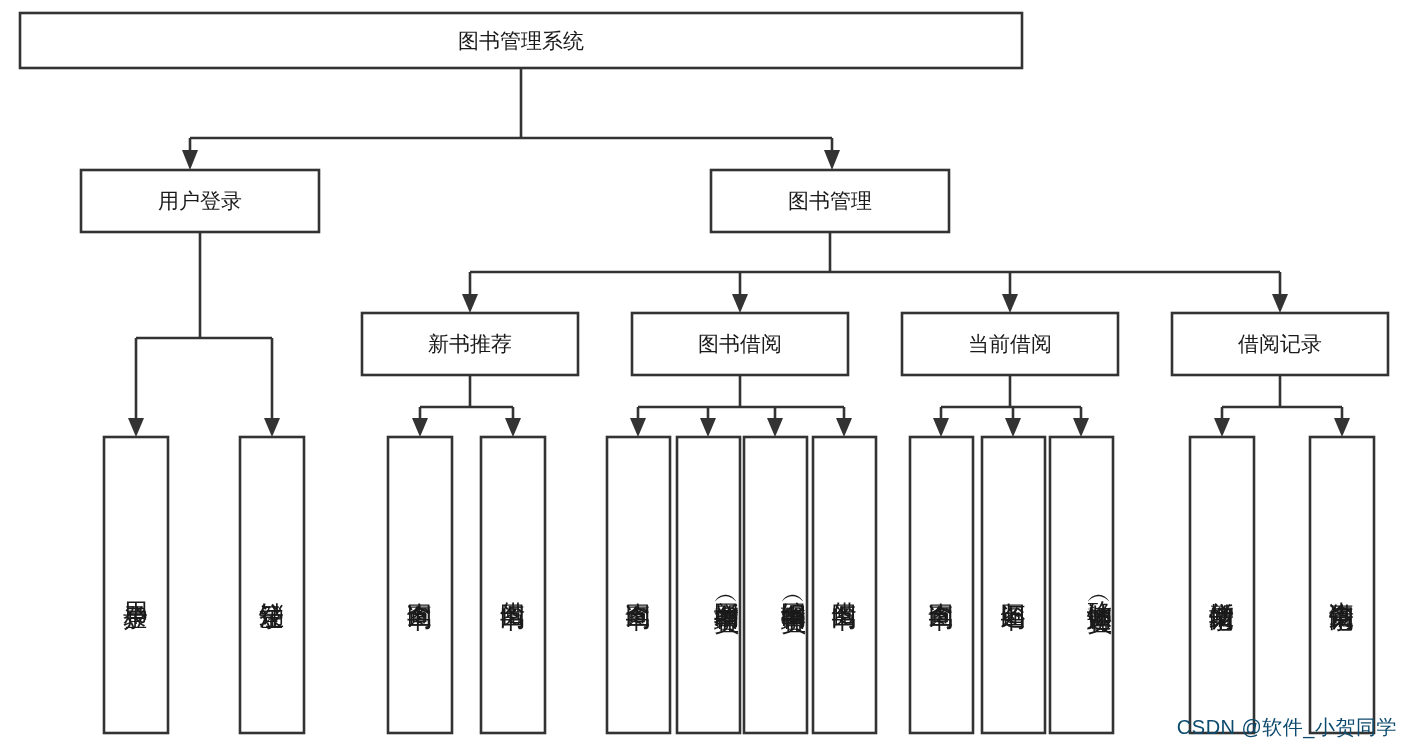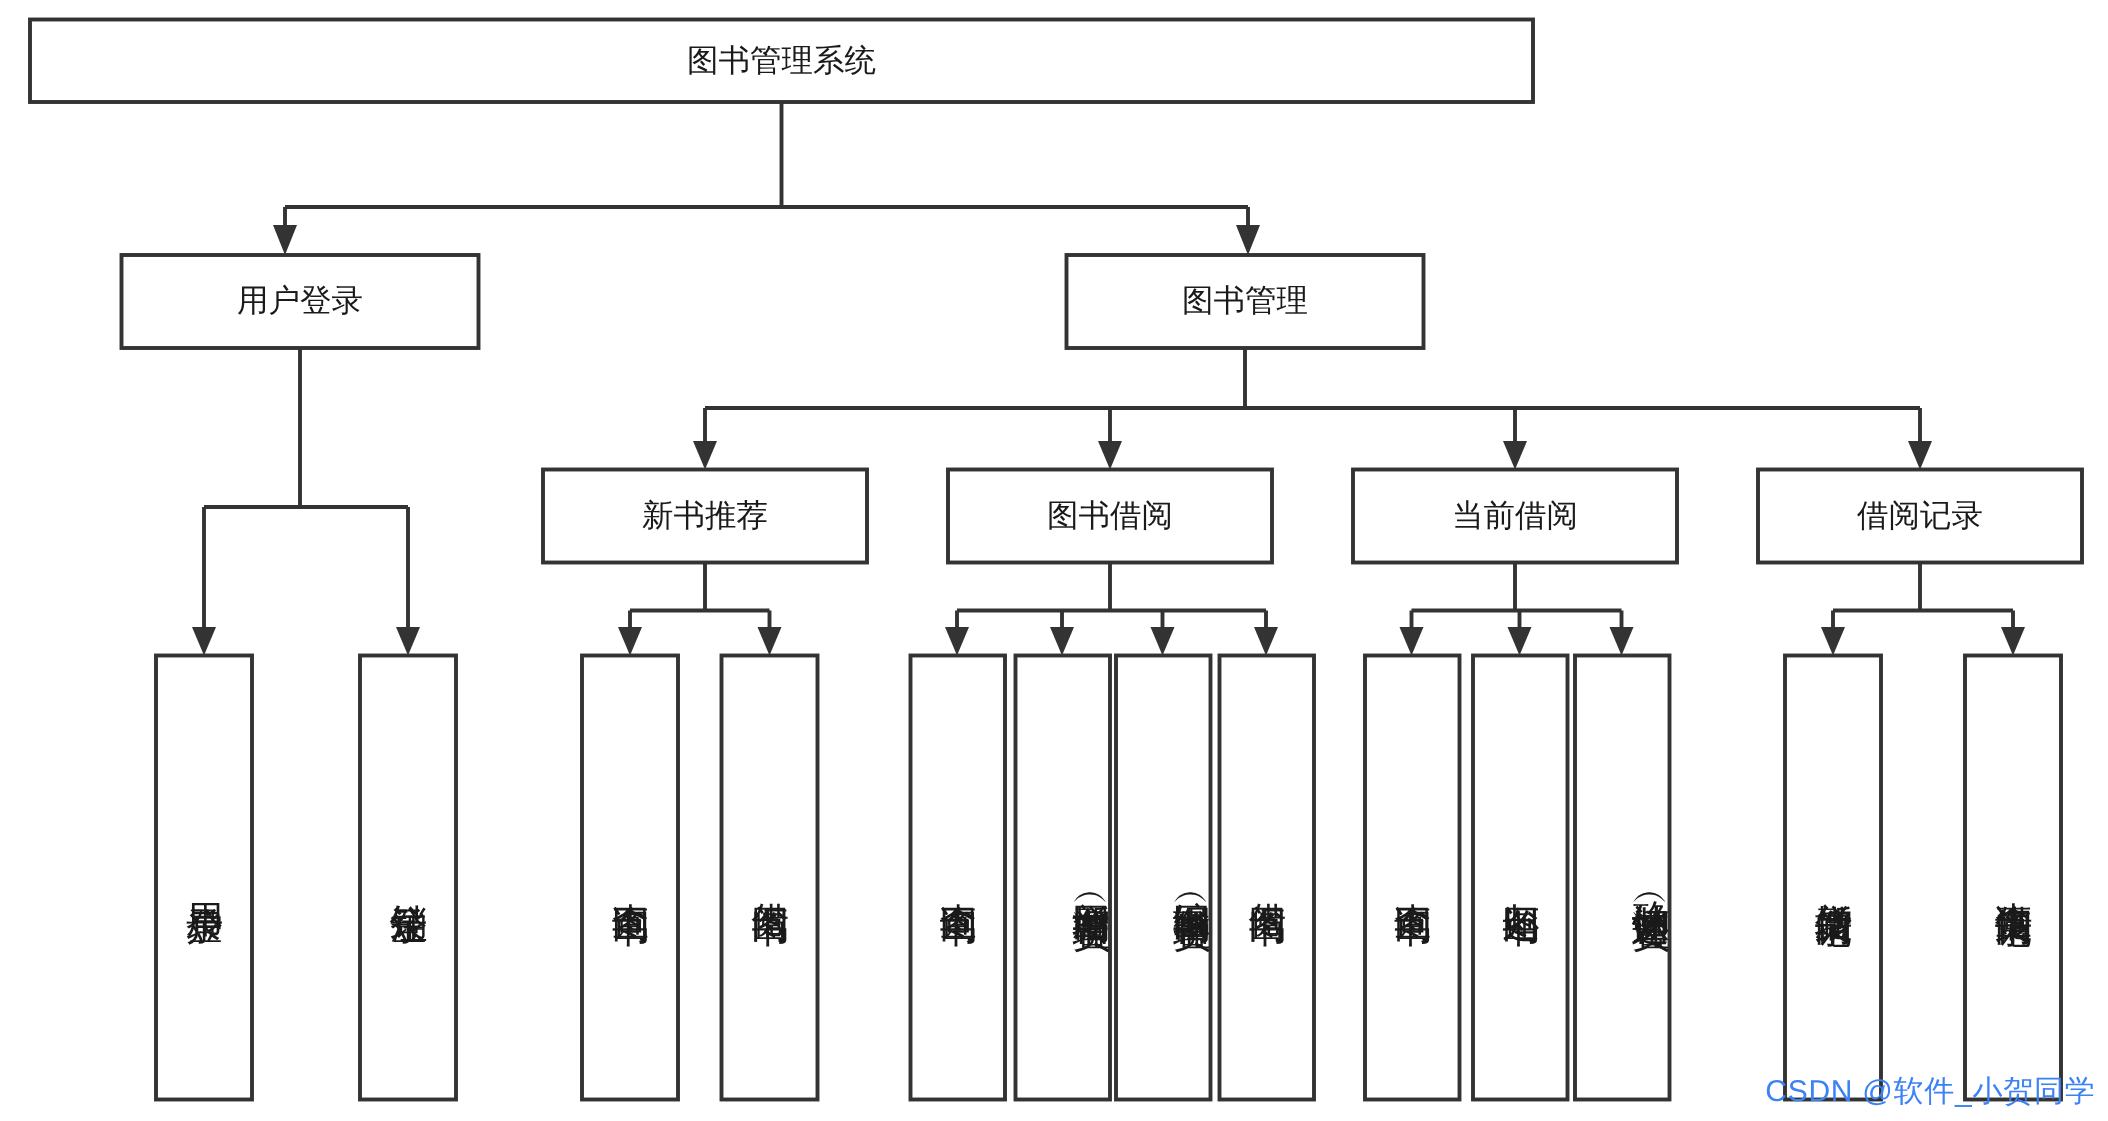--- a/index.html
+++ b/index.html
@@ -62,21 +62,21 @@
     justify-content: center;
     white-space: nowrap;
     user-select: none;
   }
   .watermark {
     position: absolute;
     right: 8px;
     bottom: 6px;
     font-family: "Liberation Sans", "DejaVu Sans", sans-serif;
     font-size: 20px;
-    color: #3b82f6;
+    color: #0c4a6e;
     letter-spacing: 0.5px;
     white-space: nowrap;
   }
 </style>
 </head>
 <body>
 
 <div id="diagram-root">
 
   <svg class="diagram" viewBox="0 0 1405 747">

